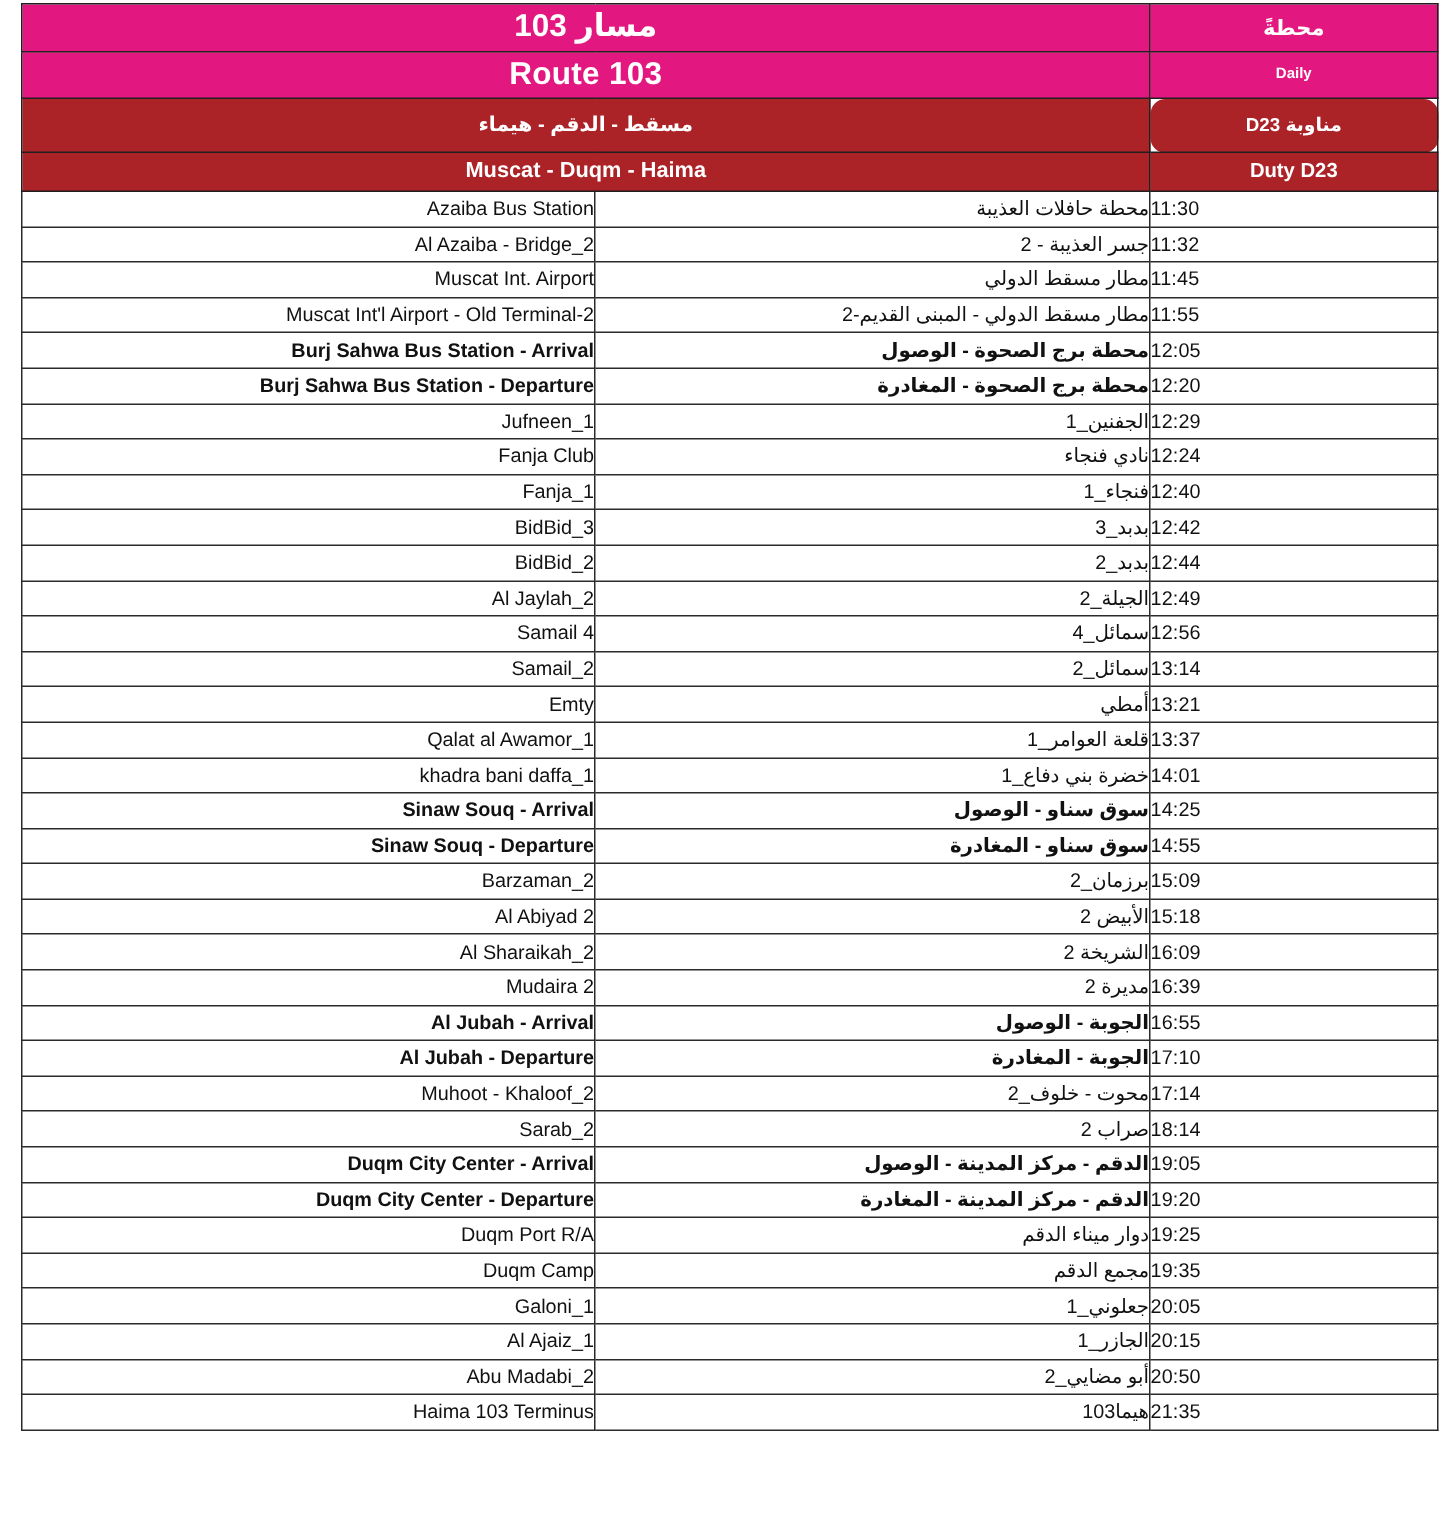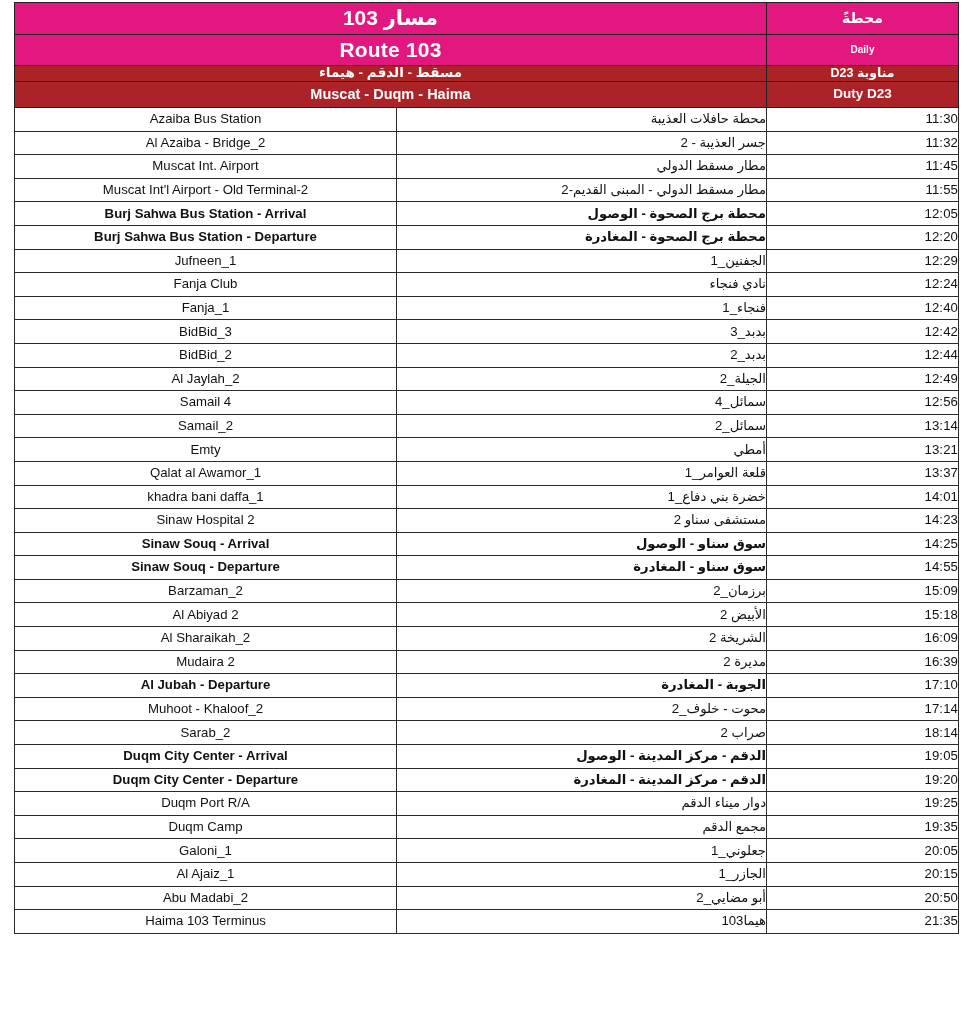--- a/index.html
+++ b/index.html
@@ -43,21 +43,21 @@
     text-align: center;
     vertical-align: middle;
     padding: 0;
     line-height: 1.05;
   }
   tr.hdr-ar-pink td, tr.hdr-en-pink td { background: #e2177f; }
   tr.hdr-ar-red  td, tr.hdr-en-red  td { background: #ab2227; }
 
   tr.hdr-ar-pink td { height: 32px; margin-top: 25px; }
   tr.hdr-en-pink td { height: 31px; }
-  tr.hdr-ar-red  td { height: 16px; }
+  tr.hdr-ar-red  td { height: 36px; }
   tr.hdr-en-red  td { height: 26px; }
 
   .h-title-ar {
     font-size: 21px;
     font-weight: 700;
     direction: rtl;
     letter-spacing: .2px;
   }
   .h-title-en {
     font-size: 21px;
@@ -68,46 +68,46 @@
     font-size: 13.5px;
     font-weight: 700;
     direction: rtl;
   }
   .h-sub-en {
     font-size: 14.5px;
     font-weight: 700;
   }
   .h-side-ar-1 { font-size: 14px; font-weight: 700; direction: rtl; }
   .h-side-en-1 { font-size: 10px; font-weight: 700; }
-  .h-side-ar-2 { font-size: 12.5px; font-weight: 700; direction: rtl; }
+  .h-side-ar-2 { font-size: 12.5px; font-weight: 700; direction: rtl; border-radius: 10px; }
   .h-side-en-2 { font-size: 13.5px; font-weight: 700; }
 
   
   tbody tr.stop td {
     border: 1.3px solid #2b2b2b;
     height: 23.6px;
     padding: 0 0 1px 0;
     color: #111111;
     font-size: 13.2px;
     background: #ffffff;
     vertical-align: middle;
     line-height: 1;
   }
   td.en {
-    text-align: center;
+    text-align: right;
     padding-left: 7px;
   }
   td.ar {
     text-align: right;
     direction: rtl;
     padding-right: 6px;
     font-size: 13px;
   }
   td.time {
-    text-align: right;
+    text-align: left;
     font-size: 13.2px;
     letter-spacing: .1px;
   }
   tbody tr.stop.bold td.en,
   tbody tr.stop.bold td.ar {
     font-weight: 700;
   }
 </style>
 </head>
 <body>
@@ -218,25 +218,20 @@
         <tr class="stop">
           <td class="en">Qalat al Awamor_1</td>
           <td class="ar">قلعة العوامر_1</td>
           <td class="time">13:37</td>
         </tr>
         <tr class="stop">
           <td class="en">khadra bani daffa_1</td>
           <td class="ar">خضرة بني دفاع_1</td>
           <td class="time">14:01</td>
         </tr>
-        <tr class="stop">
-          <td class="en">Sinaw Hospital 2</td>
-          <td class="ar">مستشفى سناو 2</td>
-          <td class="time">14:23</td>
-        </tr>
         <tr class="stop bold">
           <td class="en">Sinaw Souq - Arrival</td>
           <td class="ar">سوق سناو - الوصول</td>
           <td class="time">14:25</td>
         </tr>
         <tr class="stop bold">
           <td class="en">Sinaw Souq - Departure</td>
           <td class="ar">سوق سناو - المغادرة</td>
           <td class="time">14:55</td>
         </tr>
@@ -254,20 +249,25 @@
           <td class="en">Al Sharaikah_2</td>
           <td class="ar">الشريخة 2</td>
           <td class="time">16:09</td>
         </tr>
         <tr class="stop">
           <td class="en">Mudaira 2</td>
           <td class="ar">مديرة 2</td>
           <td class="time">16:39</td>
         </tr>
         <tr class="stop bold">
+          <td class="en">Al Jubah - Arrival</td>
+          <td class="ar">الجوبة - الوصول</td>
+          <td class="time">16:55</td>
+        </tr>
+        <tr class="stop bold">
           <td class="en">Al Jubah - Departure</td>
           <td class="ar">الجوبة - المغادرة</td>
           <td class="time">17:10</td>
         </tr>
         <tr class="stop">
           <td class="en">Muhoot - Khaloof_2</td>
           <td class="ar">محوت - خلوف_2</td>
           <td class="time">17:14</td>
         </tr>
         <tr class="stop">

